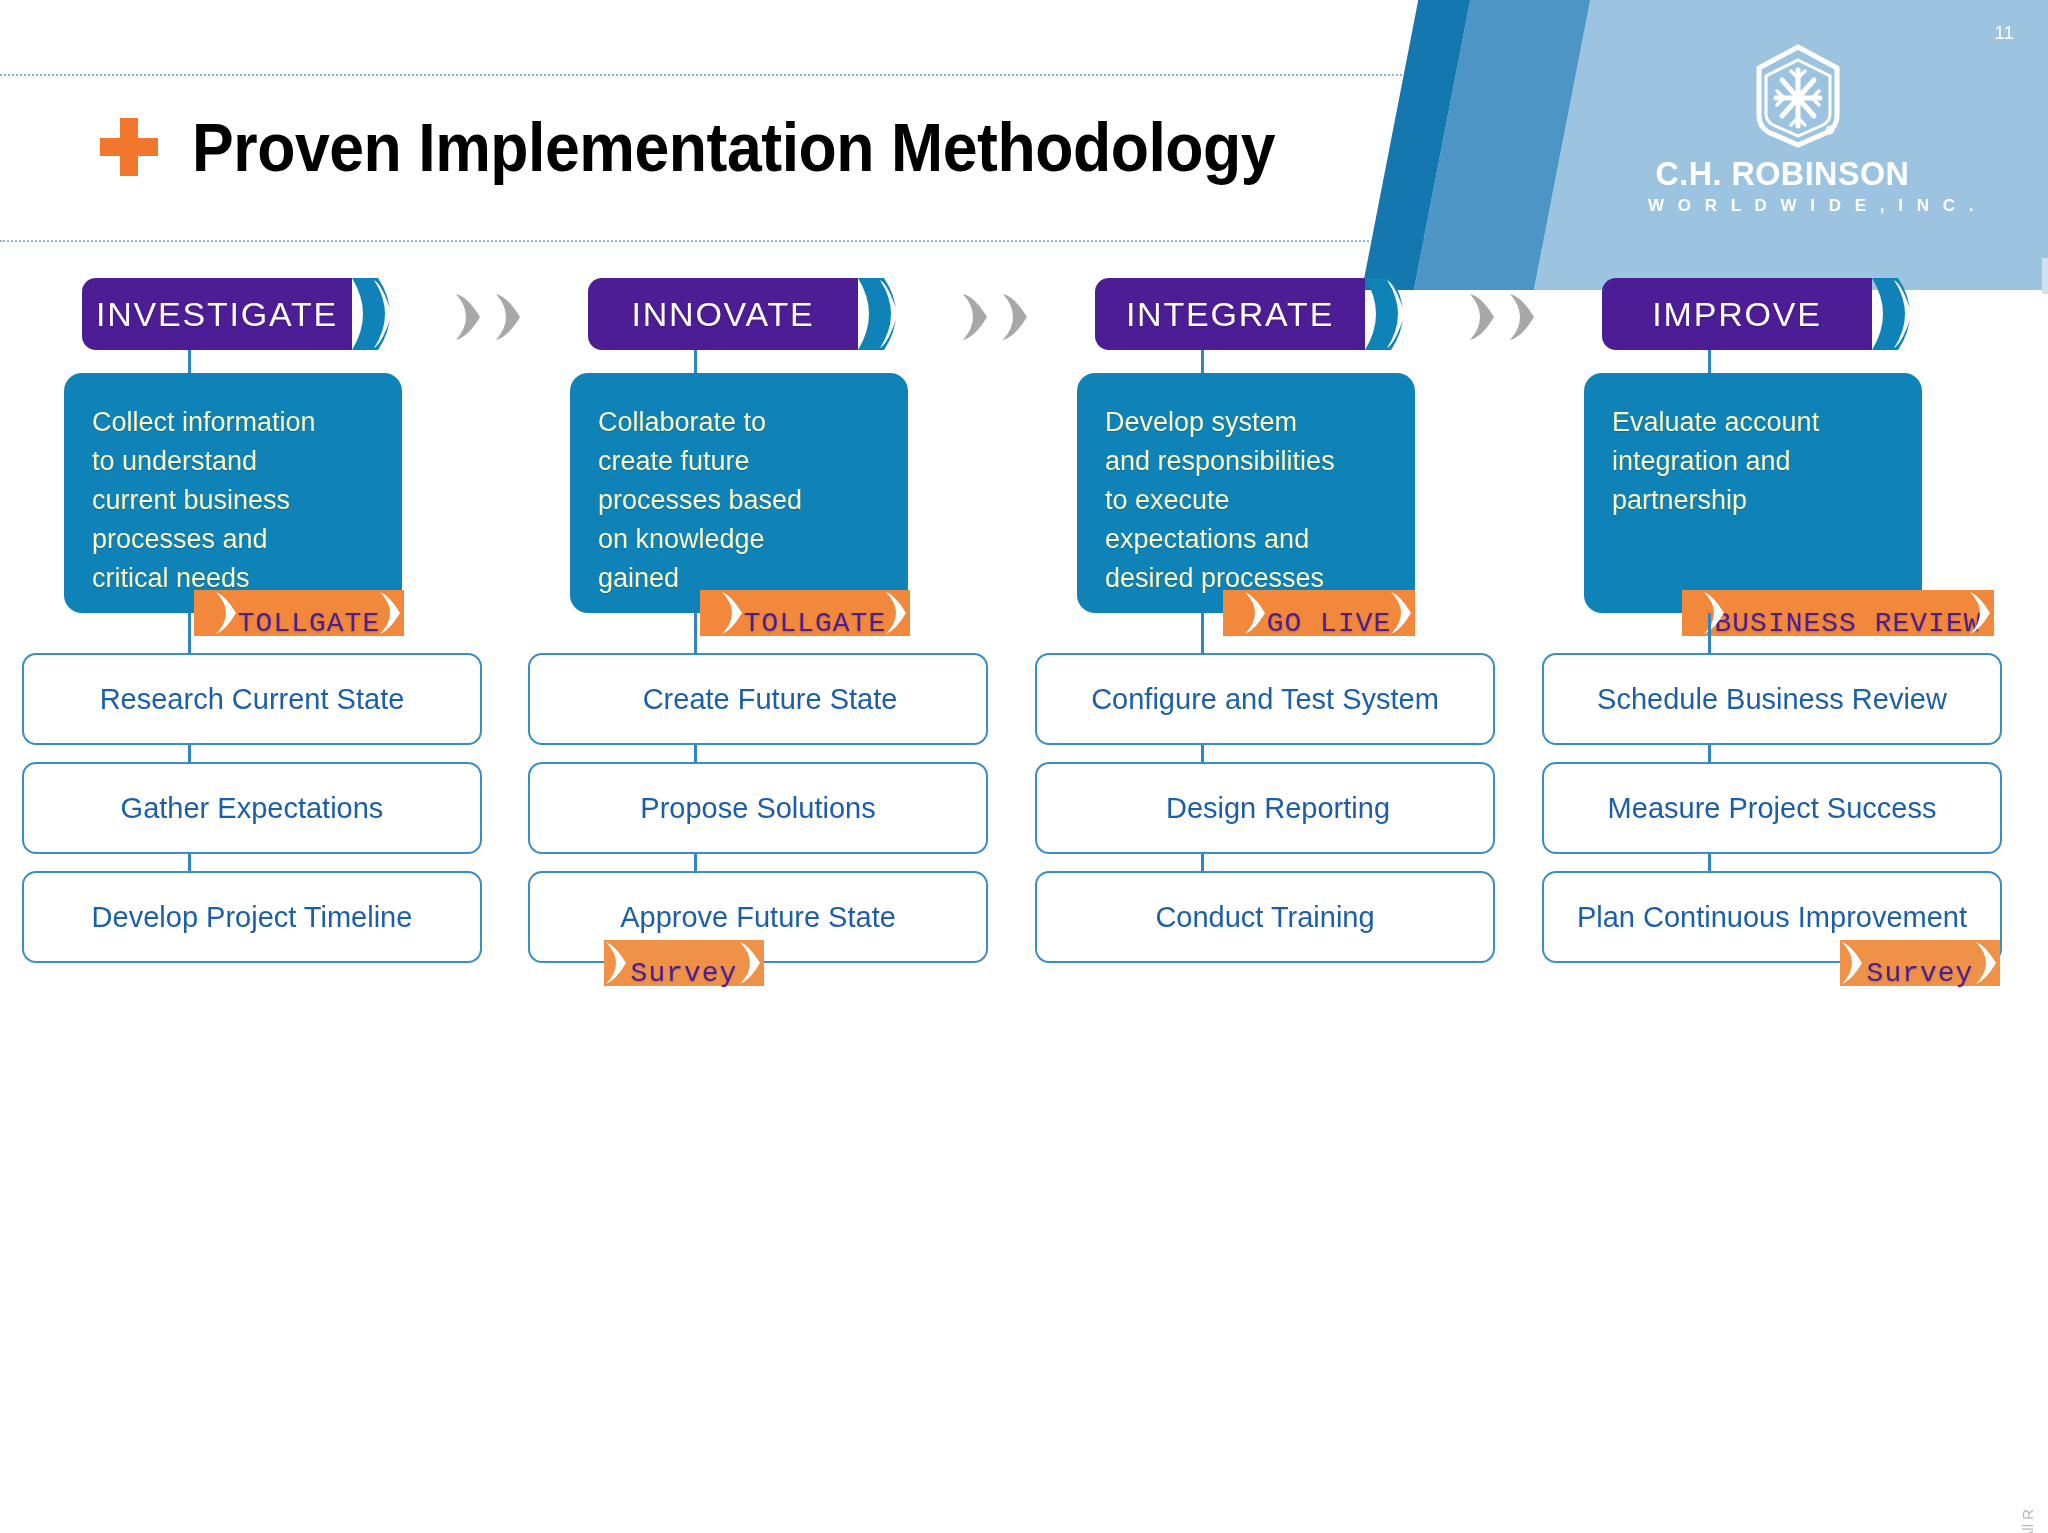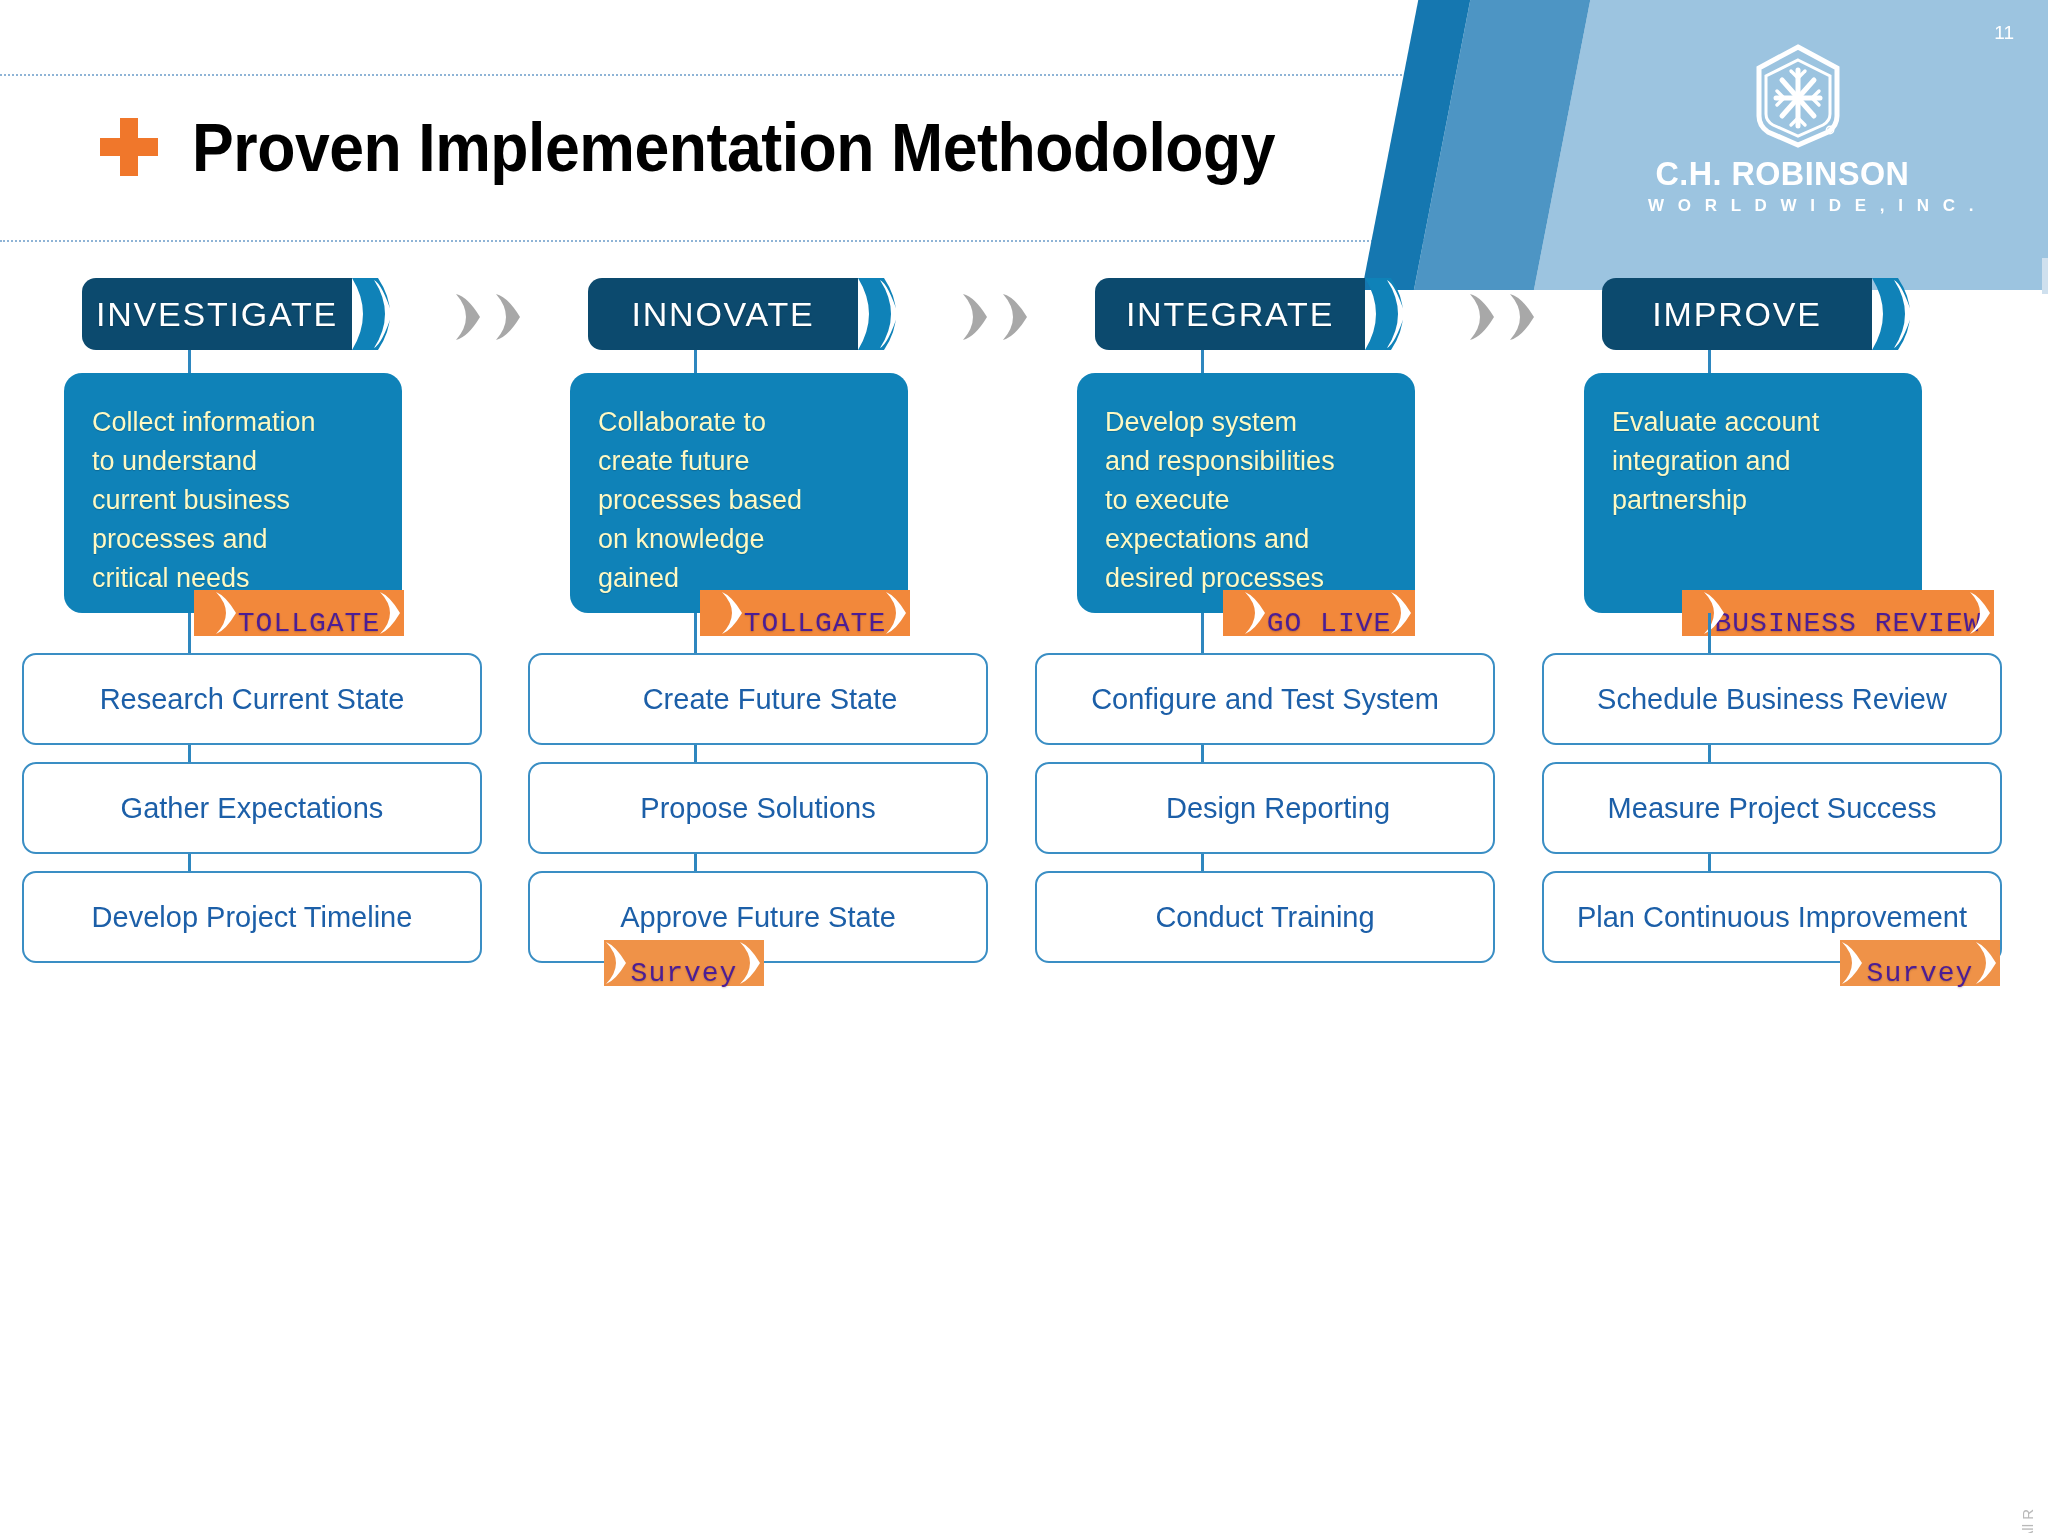--- a/index.html
+++ b/index.html
@@ -118,21 +118,21 @@
   #col-0 { left: 22px; }
   #col-1 { left: 528px; }
   #col-2 { left: 1035px; }
   #col-3 { left: 1542px; }
 
   
   .phase-banner {
     position: absolute;
     left: 60px; top: 30px;
     width: 270px; height: 72px;
-    background: #0c4a6e;
+    background: #4c1d95;
     border-radius: 14px 0 0 14px;
     display: flex;
     align-items: center;
     justify-content: center;
   }
   .phase-banner .label {
     color: #ffffff;
     font-size: 34px;
     letter-spacing: 1.8px;
     font-family: "Liberation Sans", sans-serif;

